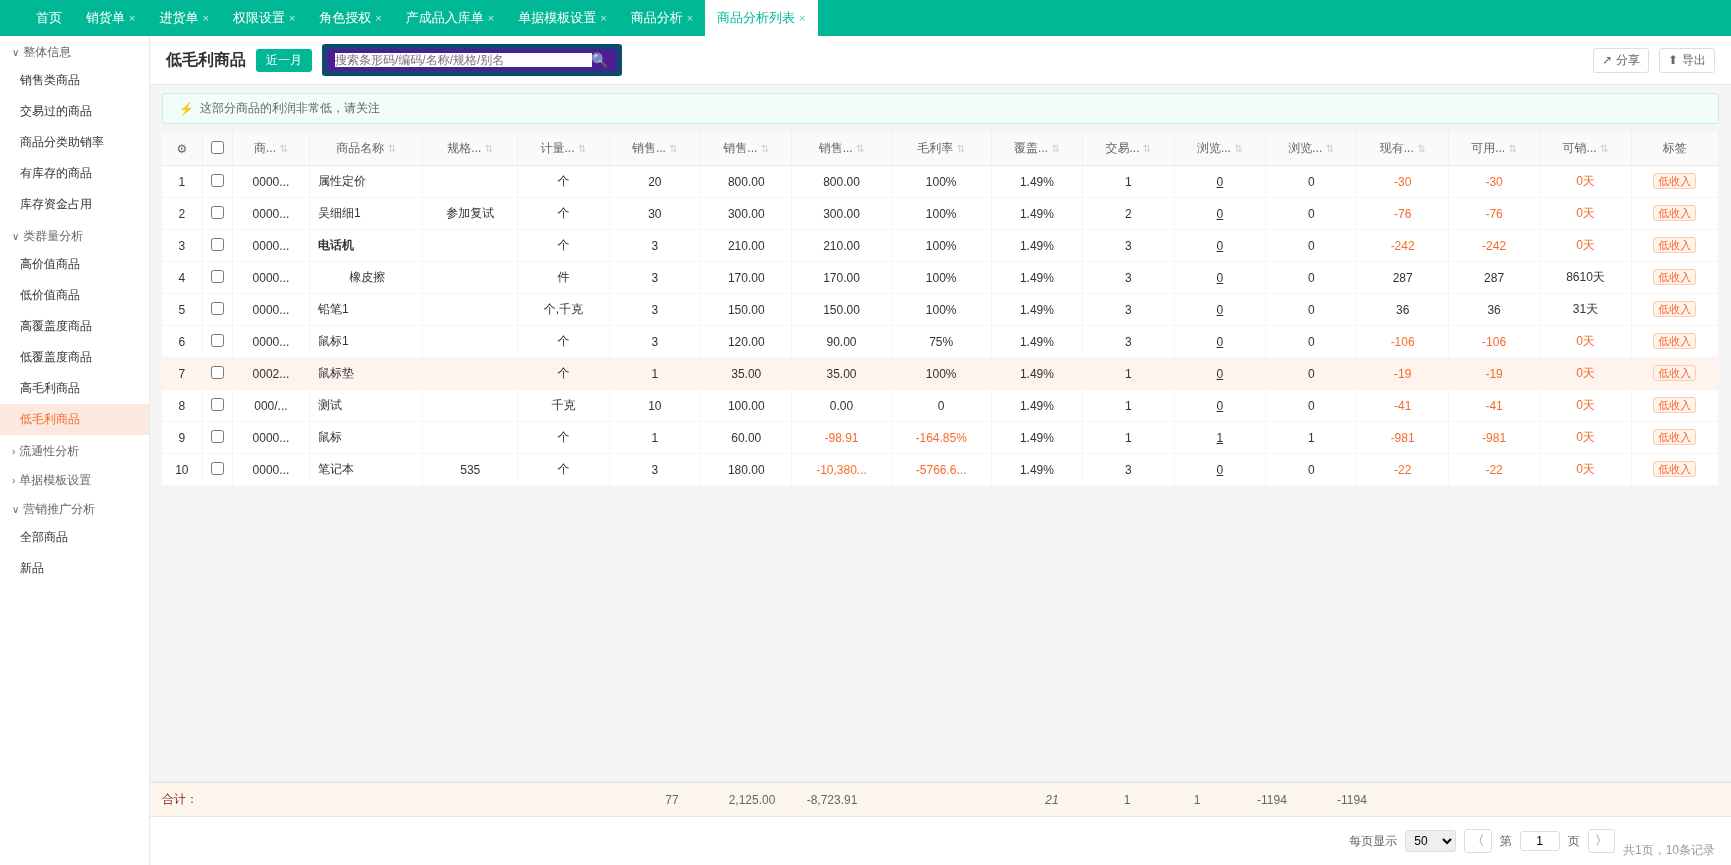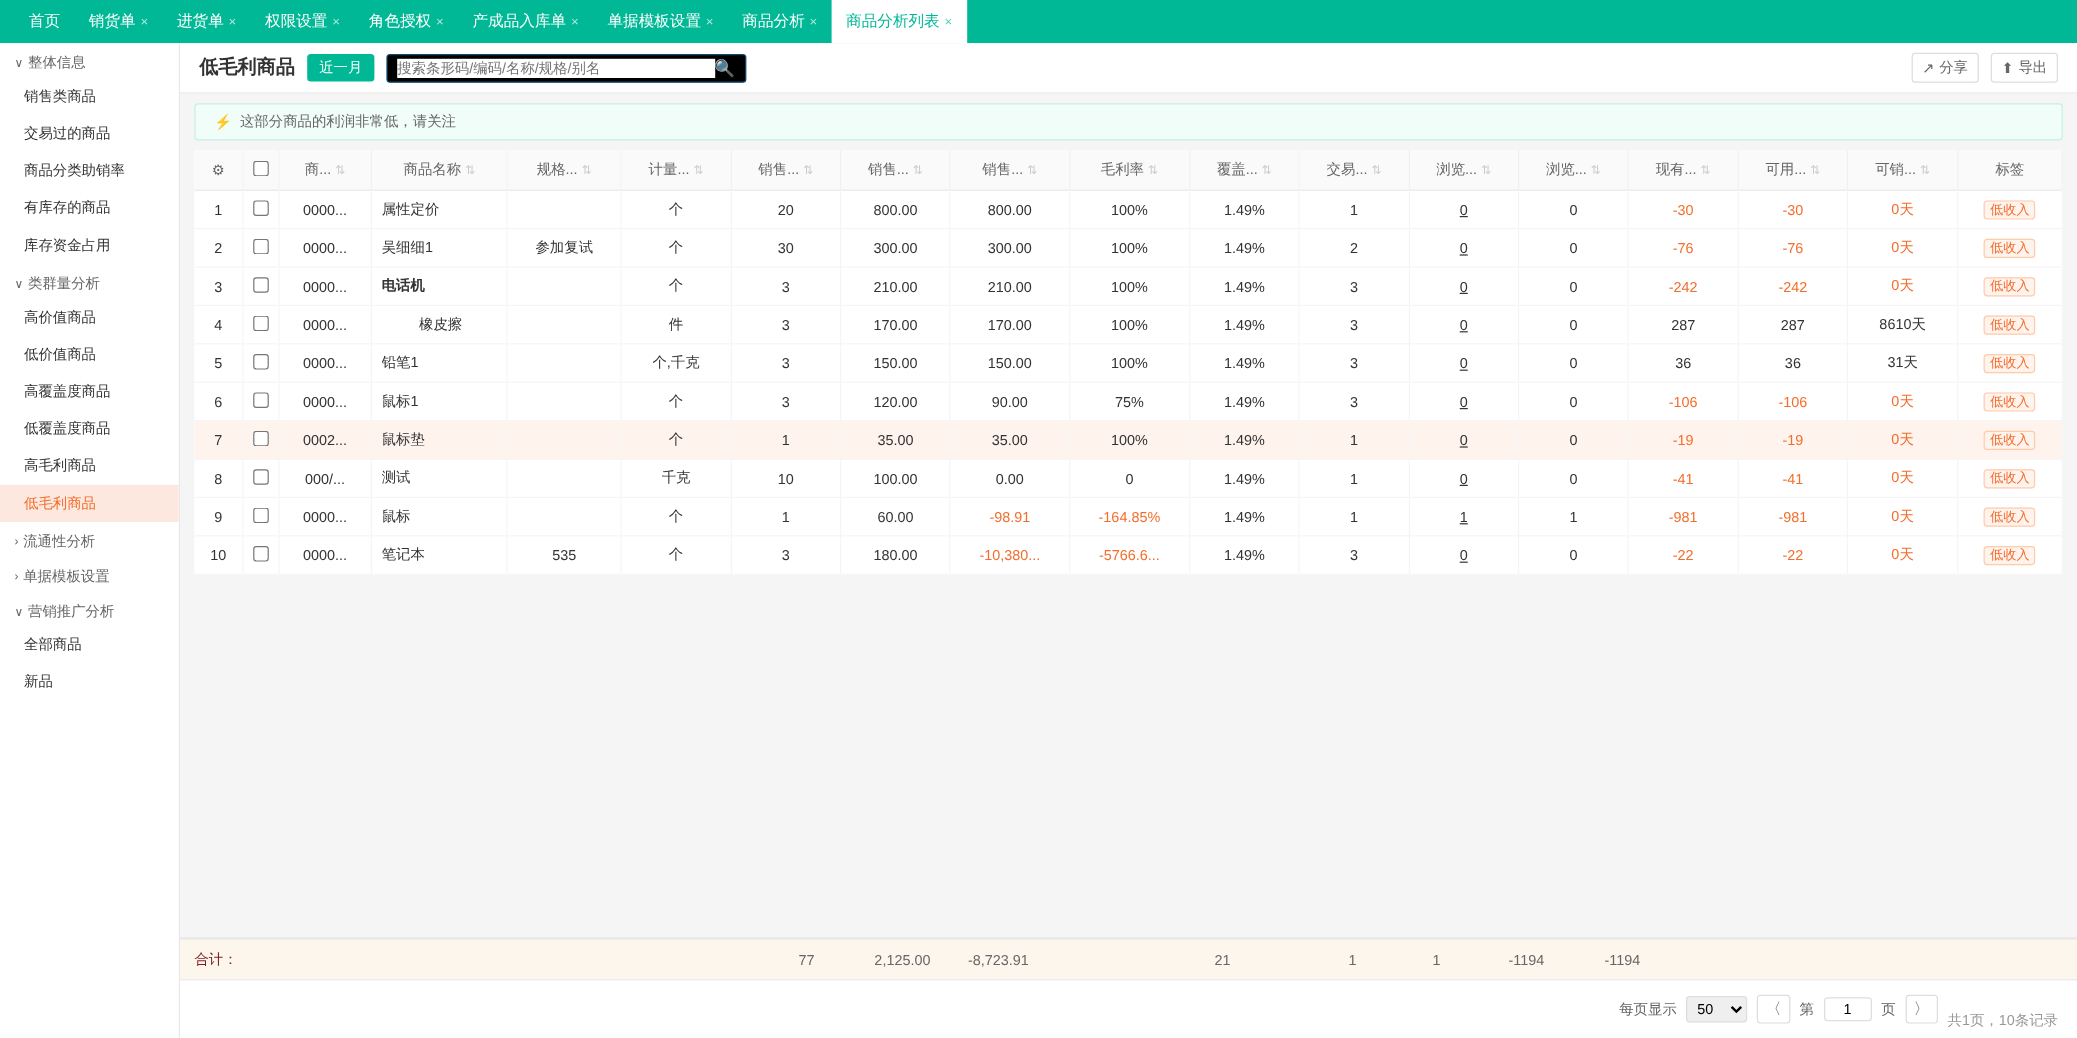--- a/index.html
+++ b/index.html
@@ -4,21 +4,21 @@
   <style>
     * { box-sizing: border-box; margin: 0; padding: 0; }
     body { font-family: 'Microsoft YaHei', Arial, sans-serif; font-size: 12px; background: #f5f5f5; color: #333; }
 
     
     .top-nav {
       background: #00b896;
       display: flex;
       align-items: center;
       height: 36px;
-      padding: 0 12px;
+      padding: 0 24px;
     }
     .top-nav .nav-item {
       color: #fff;
       padding: 0 12px;
       height: 36px;
       line-height: 36px;
       cursor: pointer;
       font-size: 13px;
       white-space: nowrap;
     }
@@ -84,24 +84,25 @@
       background: #00b896;
       color: #fff;
       border: none;
       border-radius: 3px;
       padding: 3px 10px;
       cursor: pointer;
       font-size: 12px;
     }
     .search-box {
       display: flex;
-      border: 1px solid #0c4a6e;
+      align-items: center;
+      border: 5px solid #0c4a6e;
       border-radius: 3px;
       padding: 3px 8px;
-      background: #000000;
+      background: #4c1d95;
       flex: 1;
       max-width: 300px;
     }
     .search-box input {
       border: none;
       outline: none;
       font-size: 12px;
       width: 100%;
       color: #999;
     }
@@ -565,21 +566,21 @@
     </div>
 
     <div class="footer-row">
       <span class="footer-total-label">合计：</span>
       <span style="flex:0 0 390px;"></span>
       <span style="flex:0 0 80px; text-align:center;">77</span>
       <span style="flex:0 0 80px; text-align:center;">2,125.00</span>
       <span style="flex:0 0 80px; text-align:center;">-8,723.91</span>
       <span style="flex:0 0 70px; text-align:center;"></span>
       <span style="flex:0 0 70px; text-align:center;"></span>
-      <span style="flex:0 0 80px; ">21</span>
+      <span style="flex:0 0 80px; text-align:center;font-style:italic;">21</span>
       <span style="flex:0 0 70px; text-align:center;">1</span>
       <span style="flex:0 0 70px; text-align:center;">1</span>
       <span style="flex:0 0 80px; text-align:center;">-1194</span>
       <span style="flex:0 0 80px; text-align:center;">-1194</span>
     </div>
 
     <div class="pagination-bar">
       <span>每页显示</span>
       <select>
         <option>50</option>

